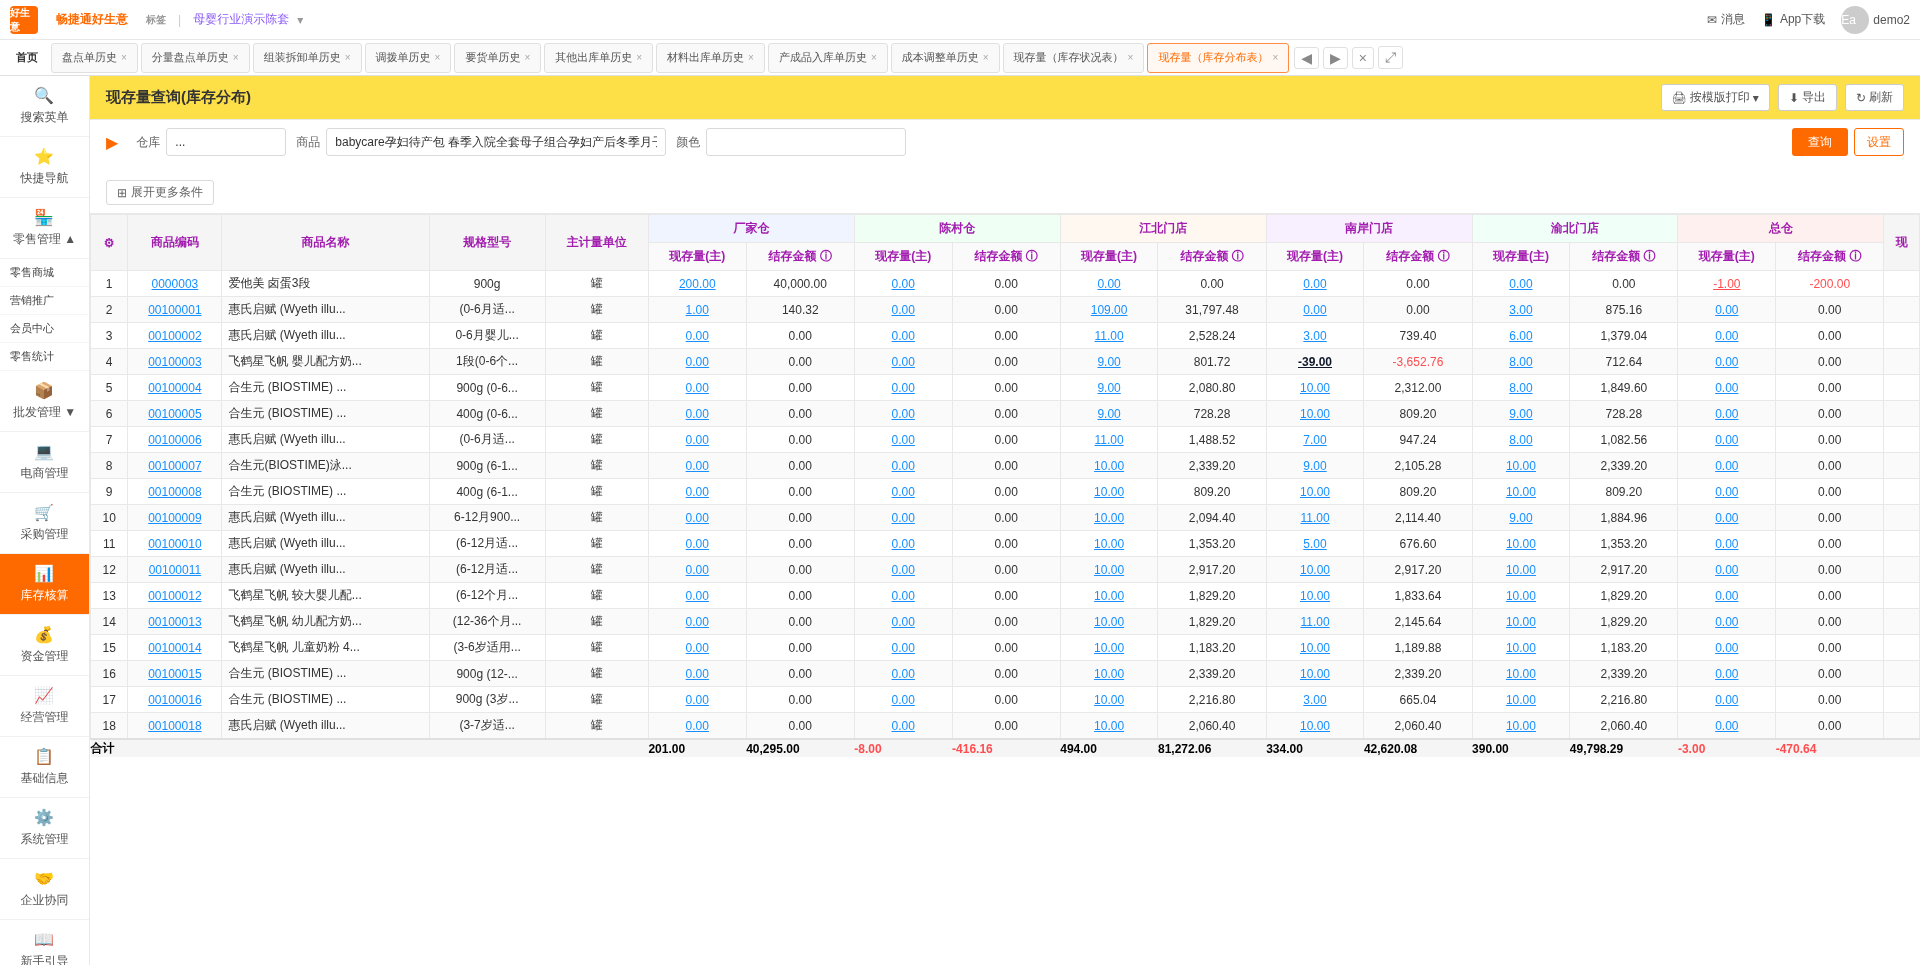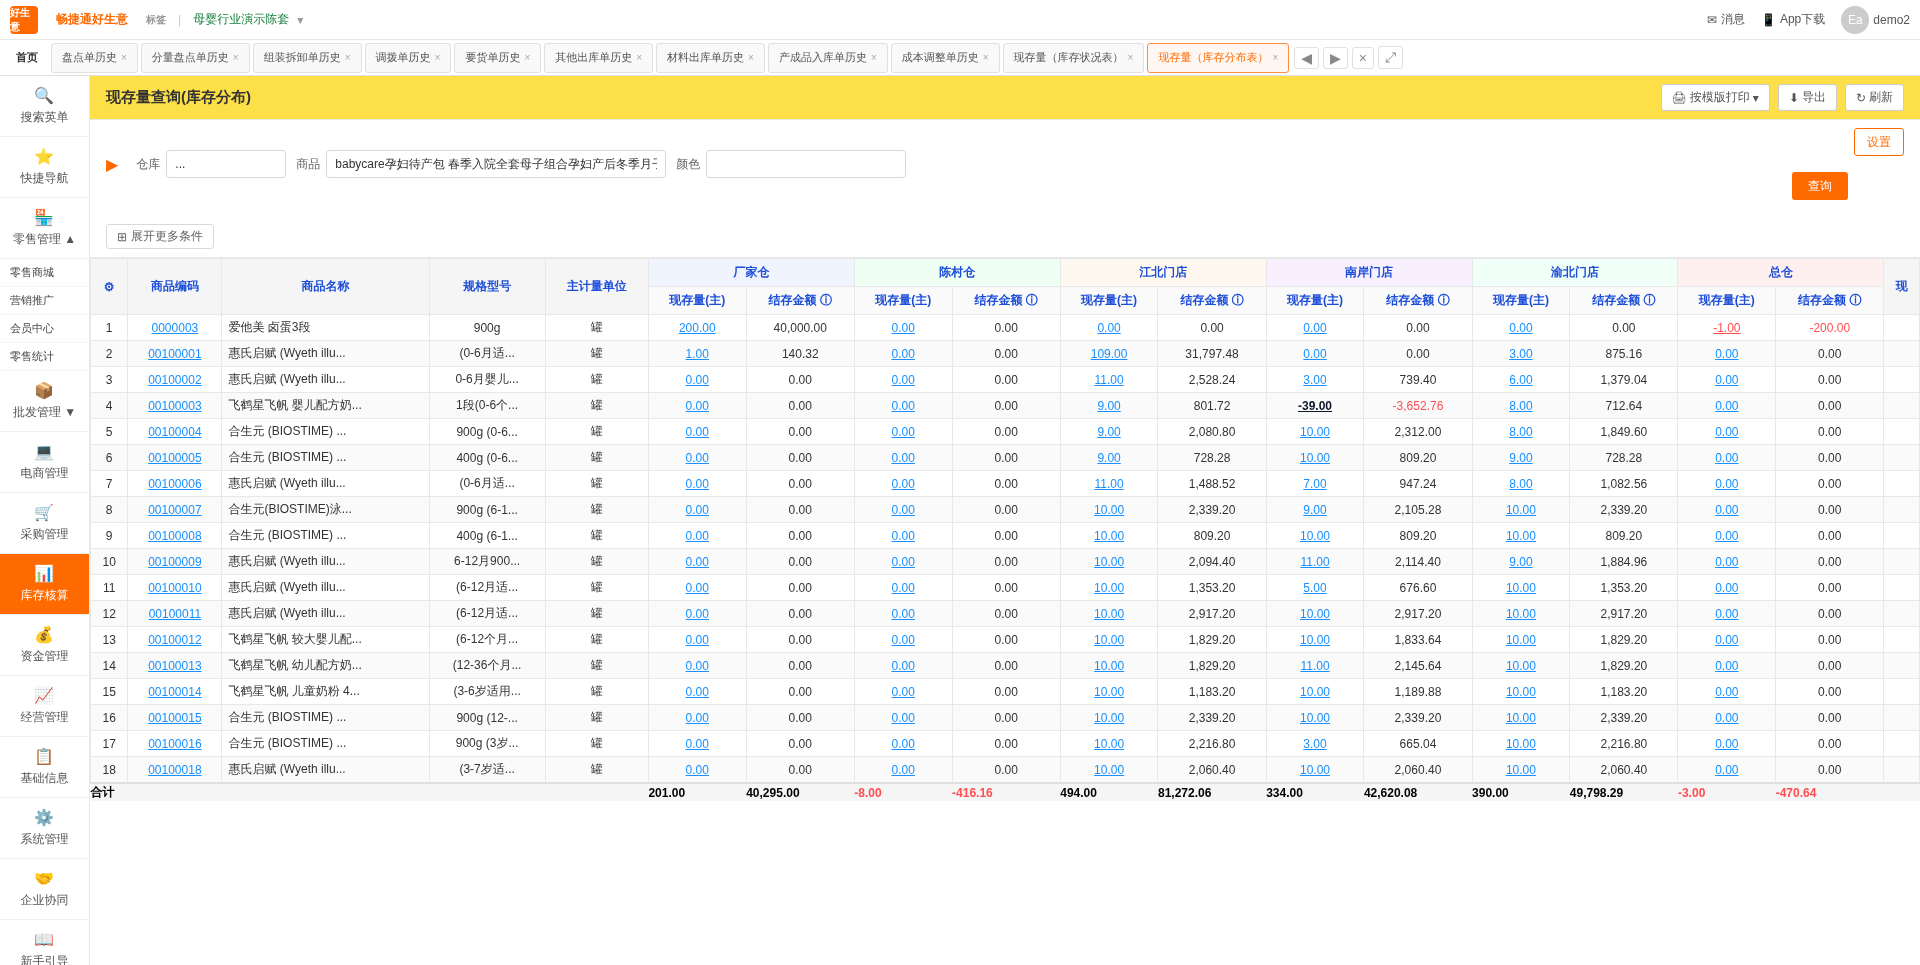--- a/index.html
+++ b/index.html
@@ -5,21 +5,21 @@
     * { box-sizing: border-box; margin: 0; padding: 0; font-family: 'Microsoft YaHei', Arial, sans-serif; font-size: 12px; }
     body { background: #f5f5f5; overflow: hidden; }
 
     
     .top-bar { background: #fff; height: 40px; display: flex; align-items: center; padding: 0 10px; border-bottom: 1px solid #e8e8e8; justify-content: space-between; }
     .top-bar-left { display: flex; align-items: center; gap: 8px; }
     .logo-area { display: flex; align-items: center; gap: 18px; color: #ff6a00; font-weight: bold; font-size: 13px; }
     .logo-icon { width: 28px; height: 28px; background: #ff6a00; border-radius: 4px; display: flex; align-items: center; justify-content: center; color: #fff; font-size: 10px; }
     .top-bar-right { display: flex; align-items: center; gap: 16px; color: #555; }
     .top-bar-right .icon-item { display: flex; align-items: center; gap: 4px; cursor: pointer; }
-    .avatar { width: 28px; height: 28px; border-radius: 50%; background: #ccc; overflow: hidden; display: flex; align-items: center; justify-content: center; color: #fff; font-size: 11px; }
+    .avatar { width: 28px; height: 28px; border-radius: 50%; background: #ccc; overflow: hidden; display: flex; align-items: center; justify-content: flex-start; color: #fff; font-size: 11px; }
 
     
     .tab-bar { background: #fff; height: 36px; display: flex; align-items: center; padding: 0 6px; border-bottom: 1px solid #e0e0e0; overflow: hidden; }
     .tab-item { display: flex; align-items: center; gap: 4px; padding: 0 10px; height: 30px; border: 1px solid #e0e0e0; border-radius: 3px; margin-right: 3px; cursor: pointer; white-space: nowrap; font-size: 11px; color: #555; background: #f9f9f9; }
     .tab-item.active { background: #fff7f2; border-color: #ff8c42; color: #ff6a00; }
     .tab-item.home { background: #fff; border: none; color: #333; font-weight: bold; }
     .tab-close { color: #aaa; font-size: 10px; cursor: pointer; }
     .tab-nav-btn { padding: 2px 6px; cursor: pointer; color: #888; font-size: 14px; border: 1px solid #e0e0e0; border-radius: 3px; margin: 0 2px; background: #fff; }
 
     
@@ -44,29 +44,29 @@
     .btn-refresh { display: flex; align-items: center; gap: 3px; padding: 4px 10px; border: 1px solid #ccc; border-radius: 3px; background: #fff; cursor: pointer; color: #555; font-size: 11px; }
 
     
     .filter-area { background: #fff; padding: 8px 16px; border-bottom: 1px solid #e8e8e8; }
     .filter-row { display: flex; align-items: center; gap: 10px; flex-wrap: wrap; }
     .filter-item { display: flex; align-items: center; gap: 6px; }
     .filter-label { color: #666; white-space: nowrap; }
     .filter-input { border: 1px solid #d9d9d9; border-radius: 3px; padding: 3px 8px; height: 28px; color: #333; width: 120px; }
     .filter-input-wide { width: 340px; }
     .filter-input-color { width: 200px; }
-    .btn-query { background: #ff6a00; border: none; border-radius: 3px; color: #fff; padding: 4px 16px; cursor: pointer; height: 28px; font-size: 12px; margin-top: 44px; }
+    .btn-query { background: #ff6a00; border: none; border-radius: 3px; color: #fff; padding: 4px 16px; cursor: pointer; height: 28px; font-size: 12px; }
     .btn-settings { background: #fff; border: 1px solid #ff6a00; border-radius: 3px; color: #ff6a00; padding: 4px 12px; cursor: pointer; height: 28px; font-size: 12px; }
     .btn-expand { background: #fff; border: 1px solid #d9d9d9; border-radius: 3px; color: #666; padding: 3px 10px; cursor: pointer; font-size: 11px; display: flex; align-items: center; gap: 4px; margin-top: 6px; }
     .orange-arrow { color: #ff6a00; font-size: 16px; cursor: pointer; margin-right: 8px; }
 
     
     .table-container { flex: 1; overflow: auto; padding: 0; background: #fff; margin: 0; }
     table { width: 100%; border-collapse: collapse; font-size: 11px; }
-    thead tr th { background: #fafafa; border: 1px solid #e8e8e8; padding: 5px 6px; text-align: center; font-weight: bold; color: #1d4ed8; white-space: nowrap; position: sticky; top: 0; z-index: 2; }
+    thead tr th { background: #fafafa; border: 1px solid #e8e8e8; padding: 5px 6px; text-align: center; font-weight: bold; color: #a21caf; white-space: nowrap; position: sticky; top: 0; z-index: 2; }
     thead tr.header-group th { background: #f5f5f5; }
     tbody tr td { border: 1px solid #e8e8e8; padding: 4px 6px; text-align: center; color: #333; white-space: nowrap; }
     tbody tr:nth-child(even) { background: #fafafa; }
     .td-link { color: #1890ff; text-decoration: underline; cursor: pointer; }
     .td-red { color: #ff4d4f; }
     .td-left { text-align: left; }
     .summary-row td { background: #f5f5f5; font-weight: bold; border-top: 2px solid #e0e0e0; }
 
     
     ::-webkit-scrollbar { width: 6px; height: 6px; }
@@ -77,21 +77,21 @@
 <body>
 
 <div class="top-bar">
   <div class="top-bar-left">
     <div class="logo-area">
       <div class="logo-icon">好生意</div>
       <span>畅捷通好生意</span>
       <span style="font-size:10px;color:#999;">标签</span>
     </div>
     <span style="color:#ccc;margin:0 4px;">|</span>
-    <span style="color:#15803d;cursor:pointer;">母婴行业演示陈套</span>
+    <span style="color:#8b5cf6;cursor:pointer;">母婴行业演示陈套</span>
     <span style="color:#999;cursor:pointer;">▾</span>
   </div>
   <div class="top-bar-right">
     <div class="icon-item">
       <span>✉</span>
       <span>消息</span>
     </div>
     <div class="icon-item">
       <span>📱</span>
       <span>App下载</span>

